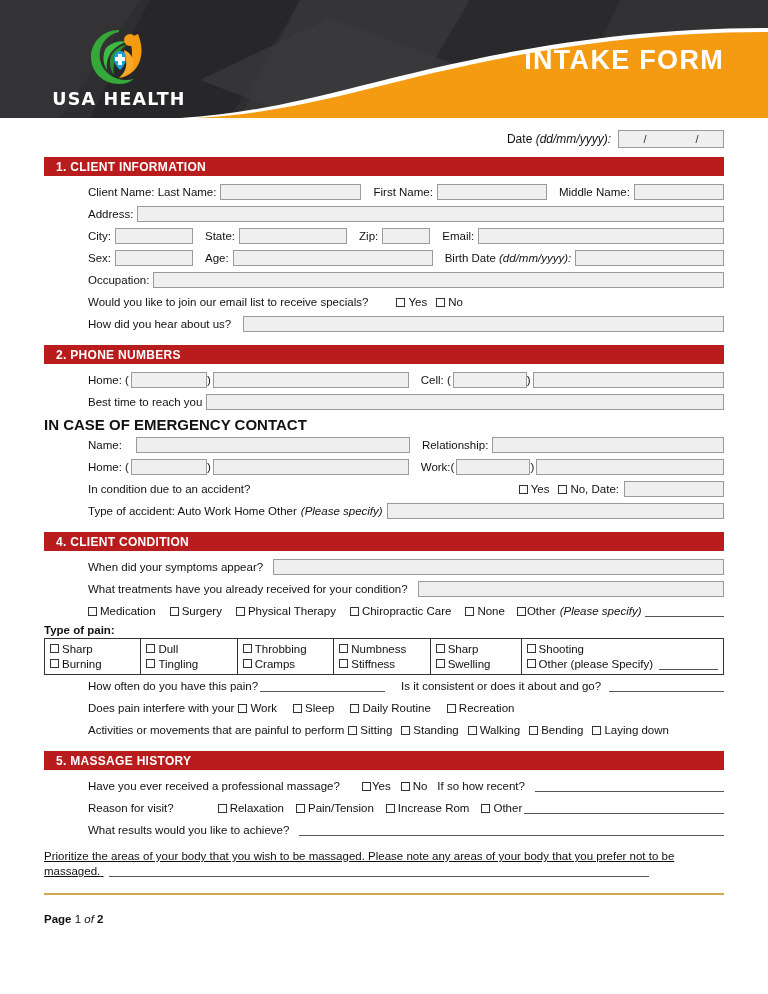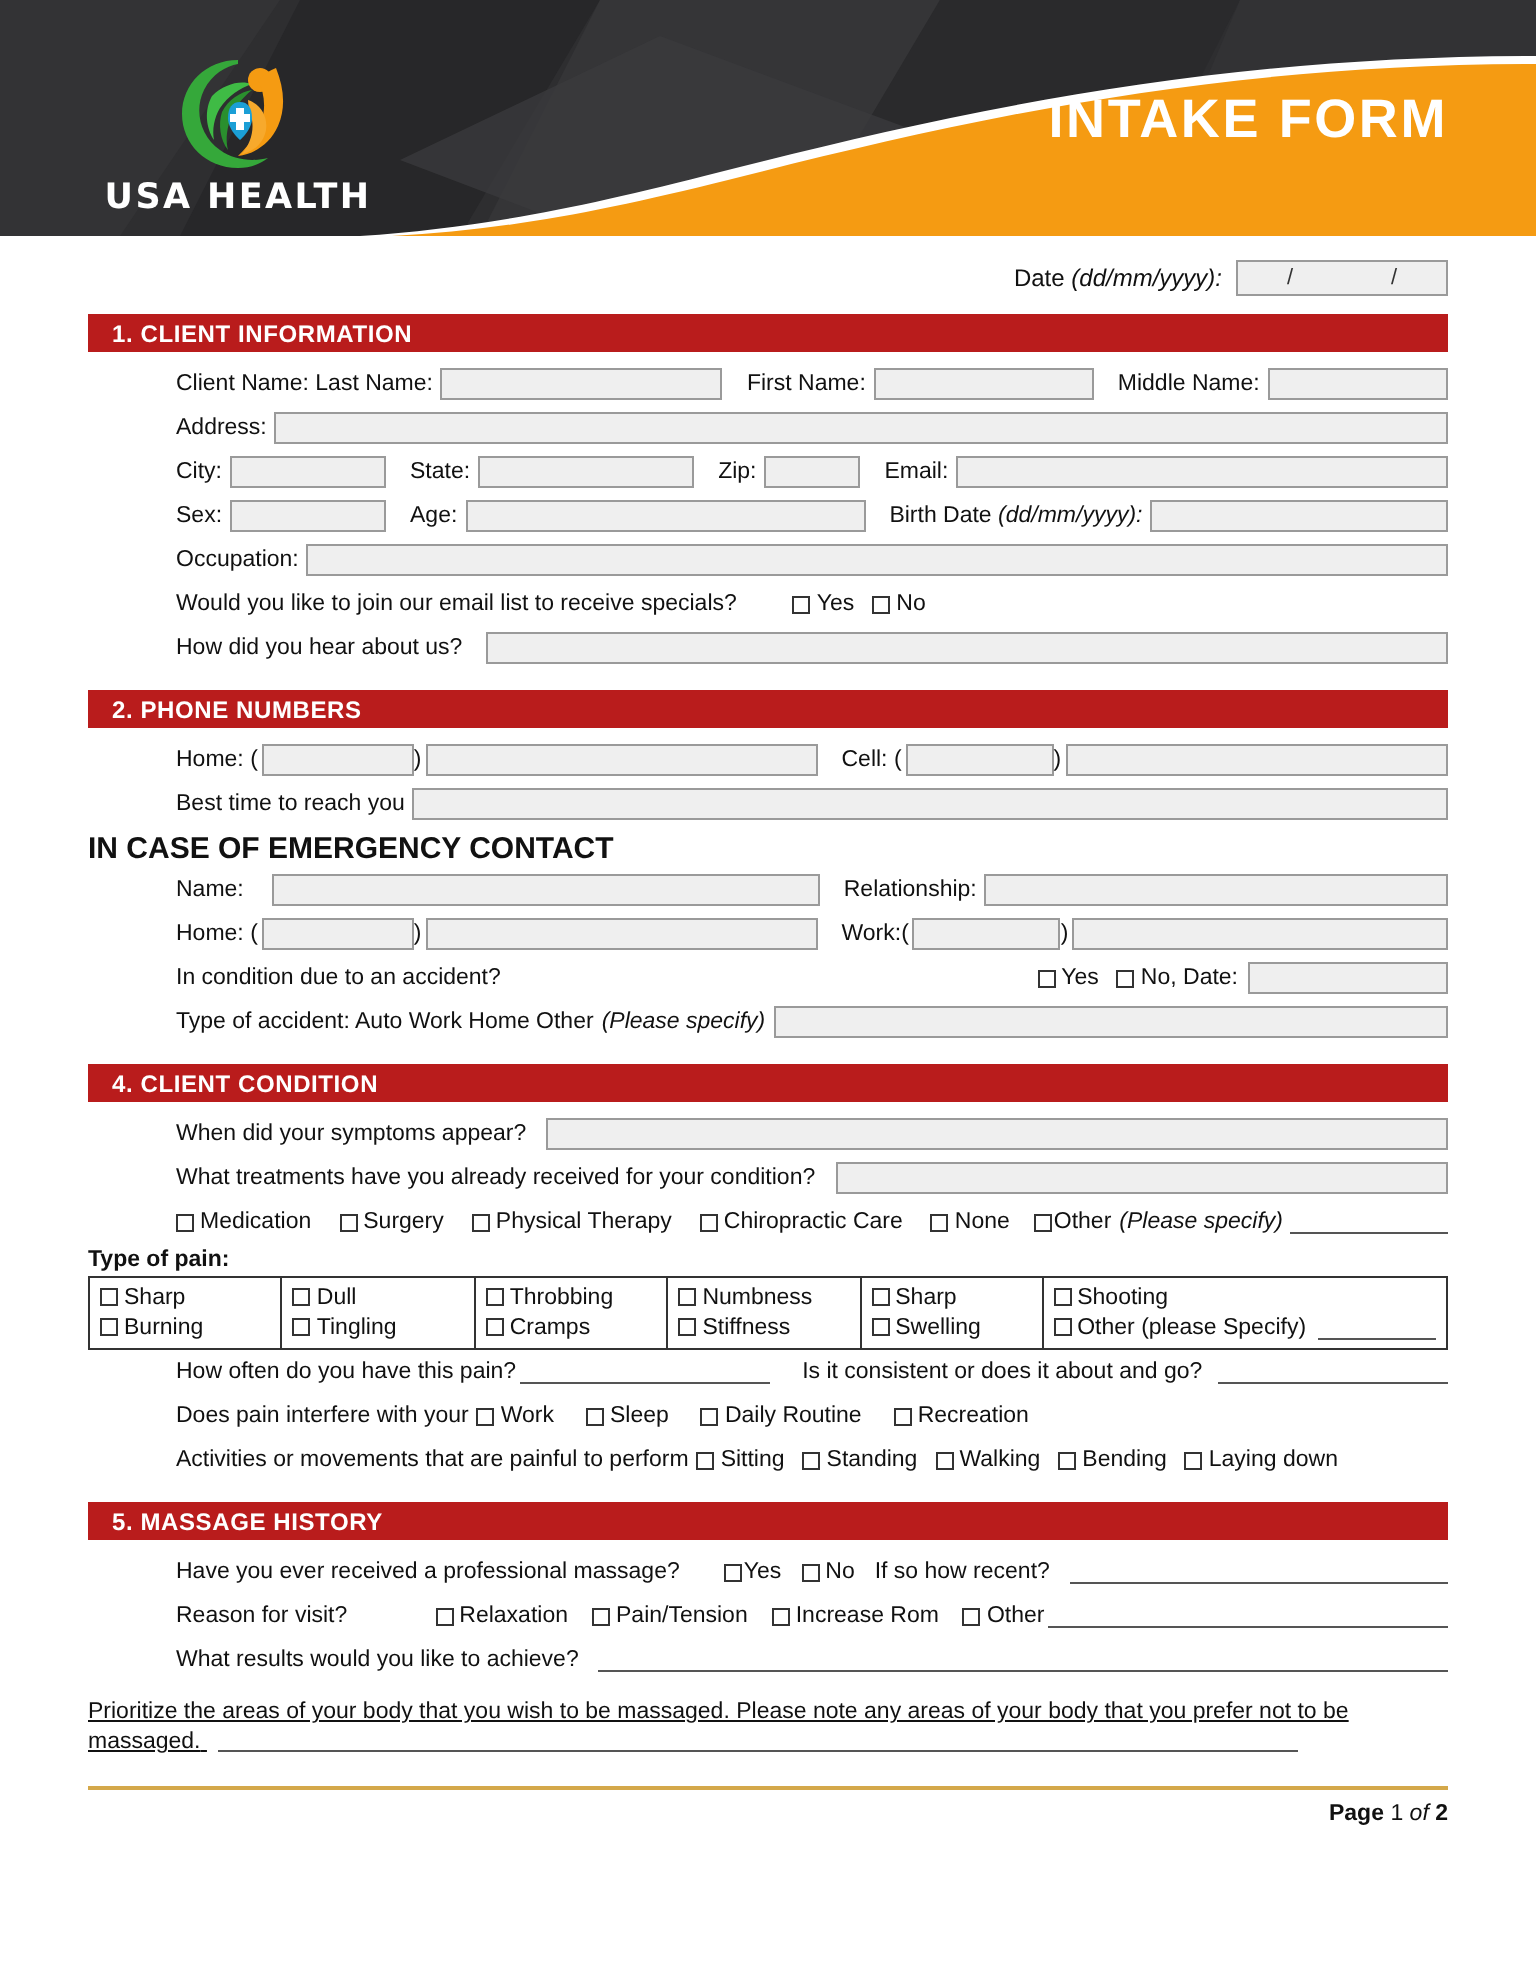--- a/index.html
+++ b/index.html
@@ -140,23 +140,23 @@
     vertical-align: top;
     font-size: 11.5px;
   }
   .pain-table .cell-line { display: flex; align-items: center; height: 15px; }
 
   .footer-rule {
     border-top: 2px solid #d4a84a;
     margin-top: 14px;
   }
   .footer-text {
-    text-align: right;
+    text-align: left;
     font-size: 11.5px;
-    padding-top: 6px;
+    padding-top: 18px;
   }
   .footer-text b { font-weight: bold; }
 </style>
 </head>
 <body>
 
 <div class="header">
 
   <svg class="header-facets" viewBox="0 0 768 118" preserveAspectRatio="none">
     <rect x="0" y="0" width="768" height="118" fill="#2e2e30"></rect>

